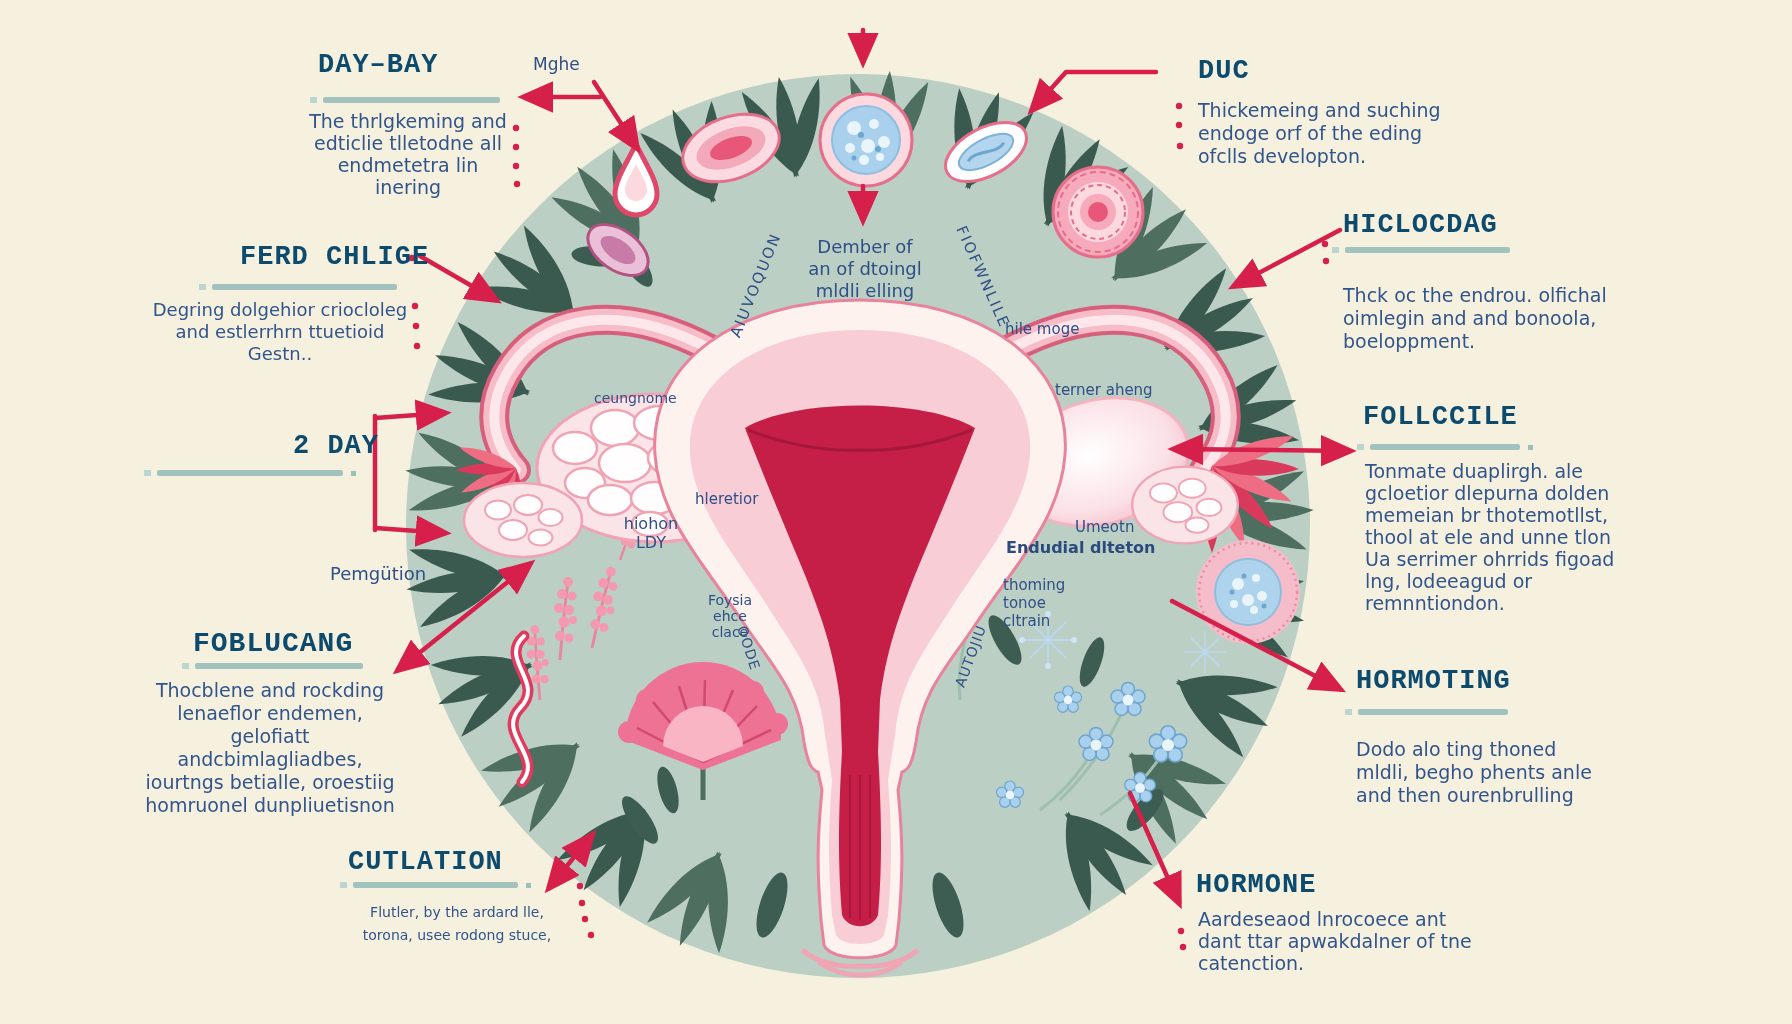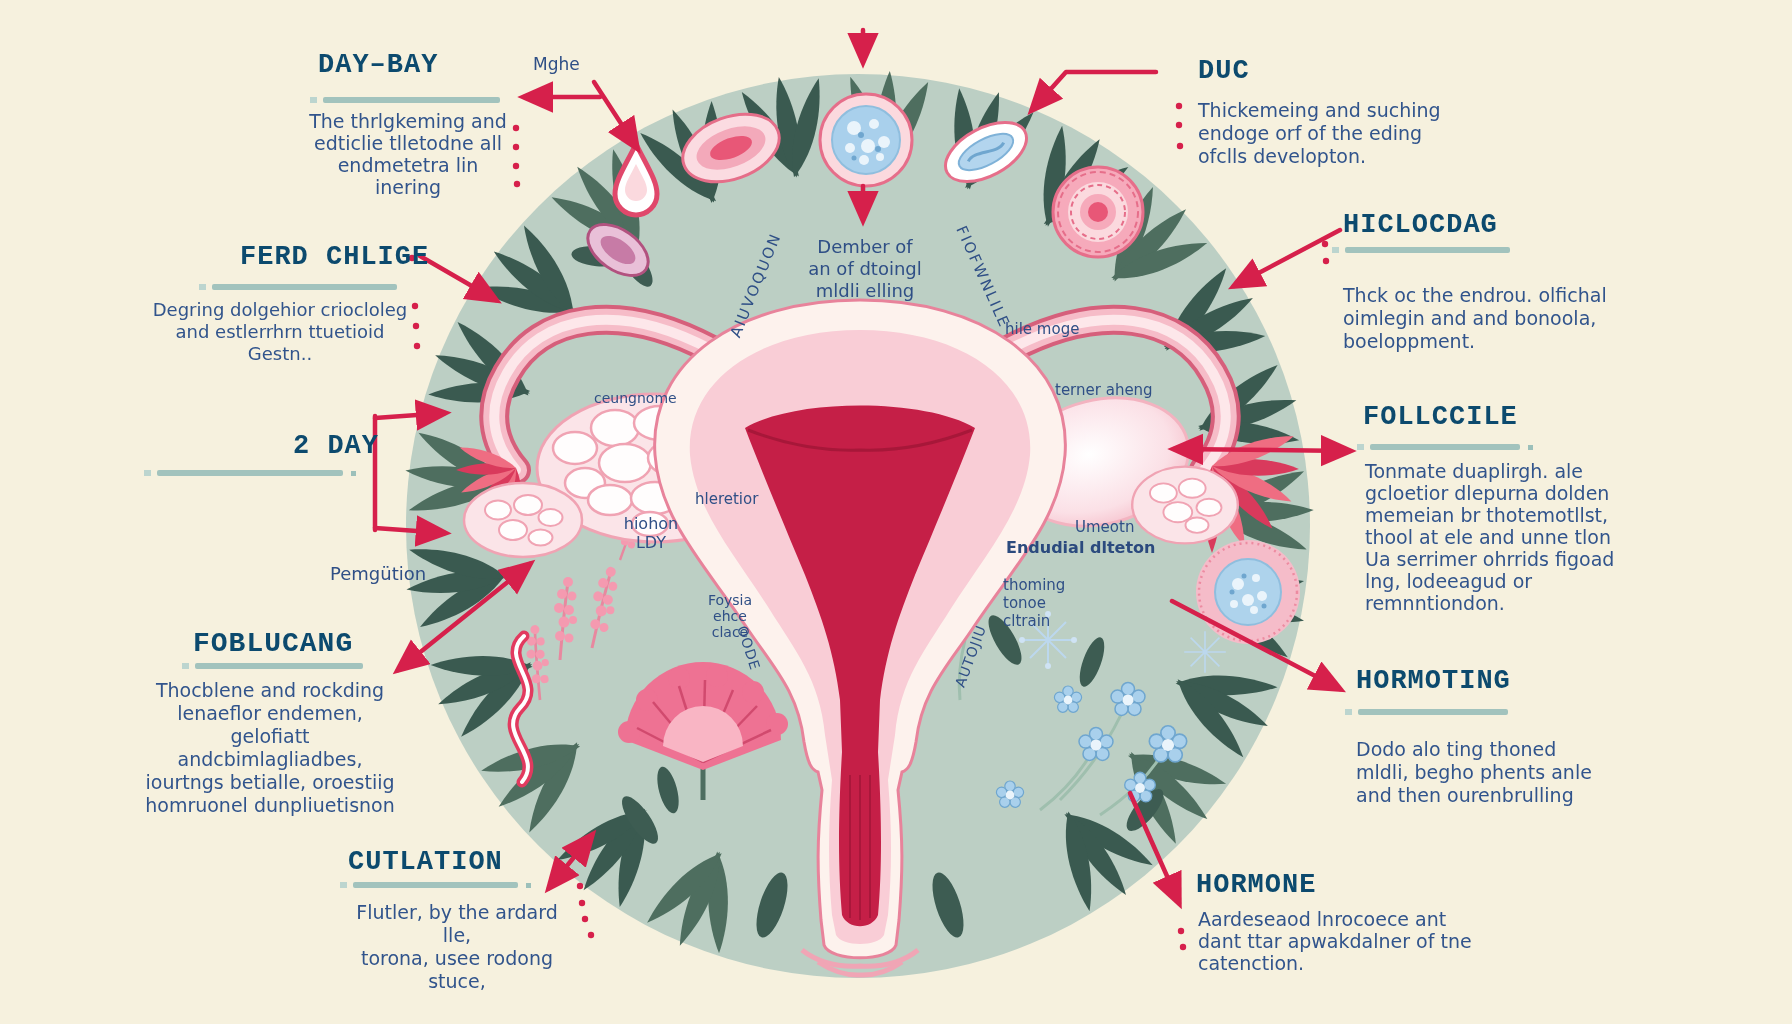--- a/index.html
+++ b/index.html
@@ -24,21 +24,21 @@
   #ferd-body{left:145px;top:299px;width:270px;font-size:18px;line-height:22px;}
   #twoday-title{left:293px;top:431px;}
   #twoday-bar{left:157px;top:470px;width:186px;}
   #twoday-body{left:138px;top:484px;width:228px;font-size:18px;line-height:22px;}
   #pemgution{left:290px;top:563px;font-size:18px;margin-left:40px;}
   #fob-title{left:193px;top:628px;font-size:28px;}
   #fob-bar{left:195px;top:663px;width:168px;}
   #fob-body{left:140px;top:679px;width:260px;font-size:19px;line-height:23px;}
   #cut-title{left:348px;top:847px;}
   #cut-bar{left:353px;top:882px;width:165px;}
-  #cut-body{left:343px;top:901px;width:228px;font-size:19px;line-height:23px;}
+  #cut-body{left:343px;top:901px;width:228px;font-size:14px;line-height:23px;}
   #duc-title{left:1198px;top:56px;}
   #duc-body{left:1198px;top:99px;width:250px;}
   #hic-title{left:1343px;top:210px;}
   #hic-bar{left:1345px;top:247px;width:165px;}
   #hic-body{left:1343px;top:264px;width:290px;margin-top:20px;}
   #fol-title{left:1363px;top:402px;}
   #fol-bar{left:1370px;top:444px;width:150px;}
   #fol-body{left:1365px;top:460px;width:260px;font-size:19px;line-height:22px;}
   #horm-title{left:1356px;top:666px;}
   #horm-bar{left:1358px;top:709px;width:150px;}

